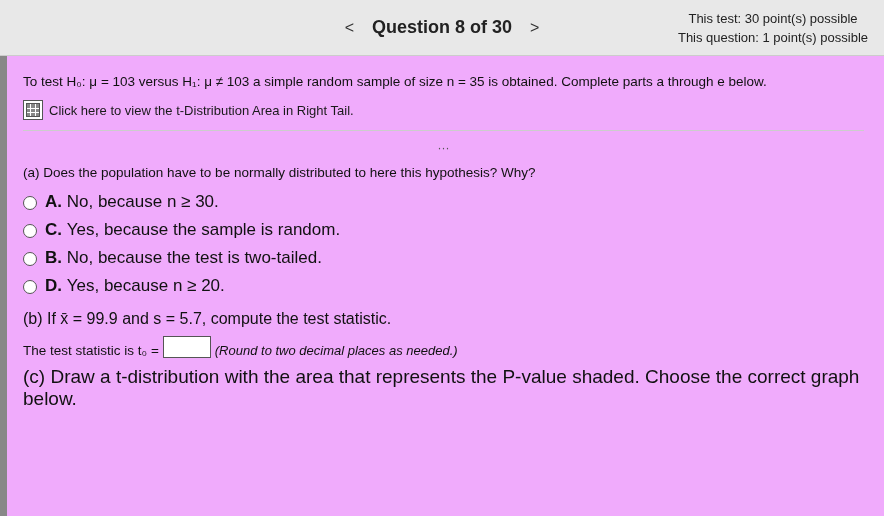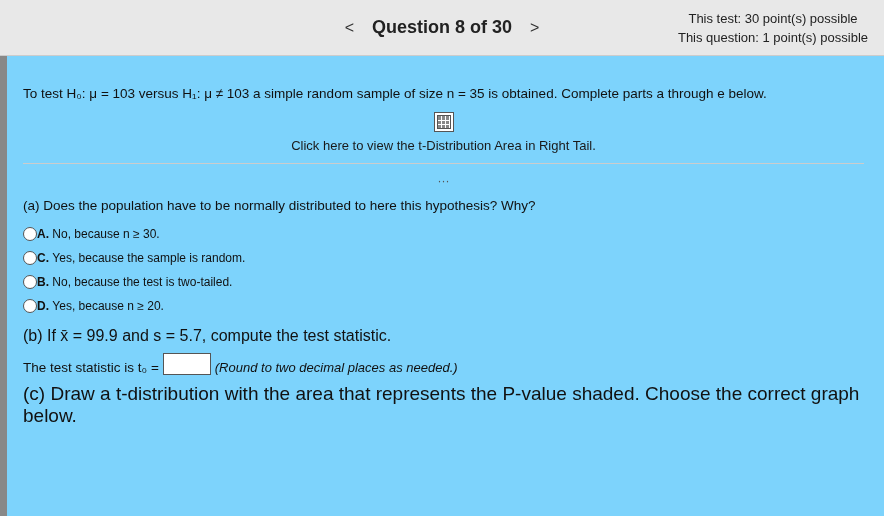--- a/index.html
+++ b/index.html
@@ -49,44 +49,43 @@
       right: 16px;
       top: 50%;
       transform: translateY(-50%);
       text-align: center;
       font-size: 13px;
       color: #222;
       line-height: 1.5;
     }
 
     .content-area {
-      background: #7dd3fc;
+      background: #f0abfc;
       margin: 0;
       flex: 1;
       border-left: 3px solid #888;
-      padding: 28px 20px 16px 20px;
+      padding: 16px 20px 16px 20px;
       position: relative;
     }
 
     .problem-statement {
       font-size: 13.5px;
       color: #111;
       margin-bottom: 8px;
       line-height: 1.5;
     }
 
     .table-link {
       display: flex;
       align-items: center;
       gap: 6px;
       font-size: 13px;
       color: #1a1a1a;
       margin-bottom: 10px;
       cursor: pointer;
-      flex-direction: column;
     }
 
     .table-icon {
       width: 20px;
       height: 20px;
       border: 1px solid #555;
       background: #fff;
       display: flex;
       align-items: center;
       justify-content: center;
@@ -127,23 +126,24 @@
       font-weight: normal;
     }
 
     .options-list {
       list-style: none;
       margin-bottom: 14px;
     }
 
     .option-item {
       display: flex;
-      align-items: flex-end;
-      margin-bottom: 8px;
-      font-size: 12px;
+      align-items: center;
+      gap: 8px;
+      margin-bottom: 8px;
+      font-size: 17px;
       color: #111;
     }
 
     .radio-btn {
       width: 14px;
       height: 14px;
       border: 1.5px solid #555;
       border-radius: 50%;
       flex-shrink: 0;
       margin-top: 2px;

